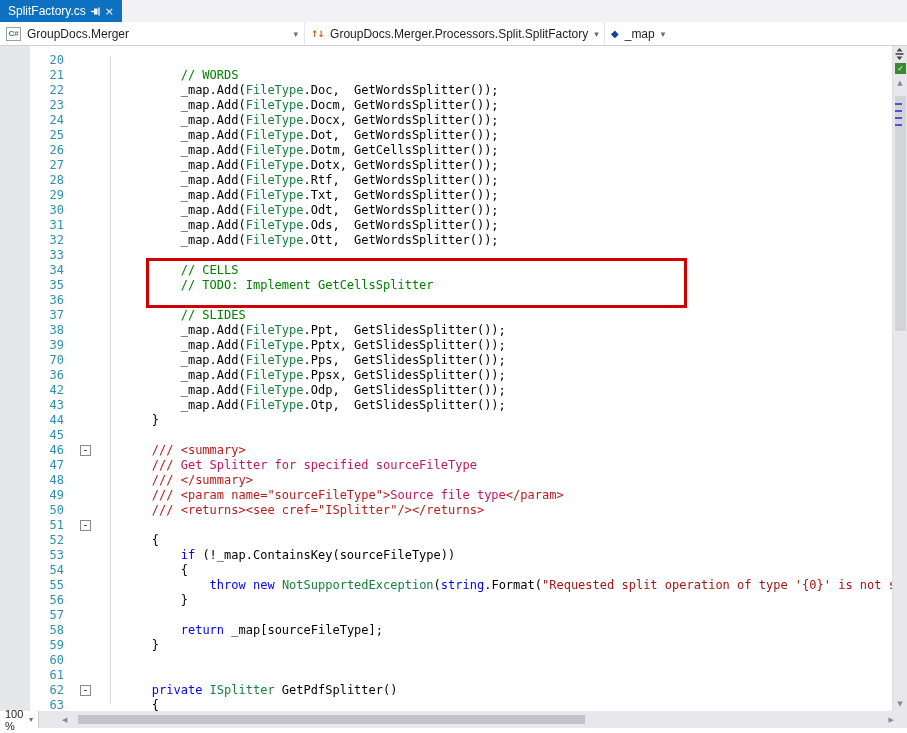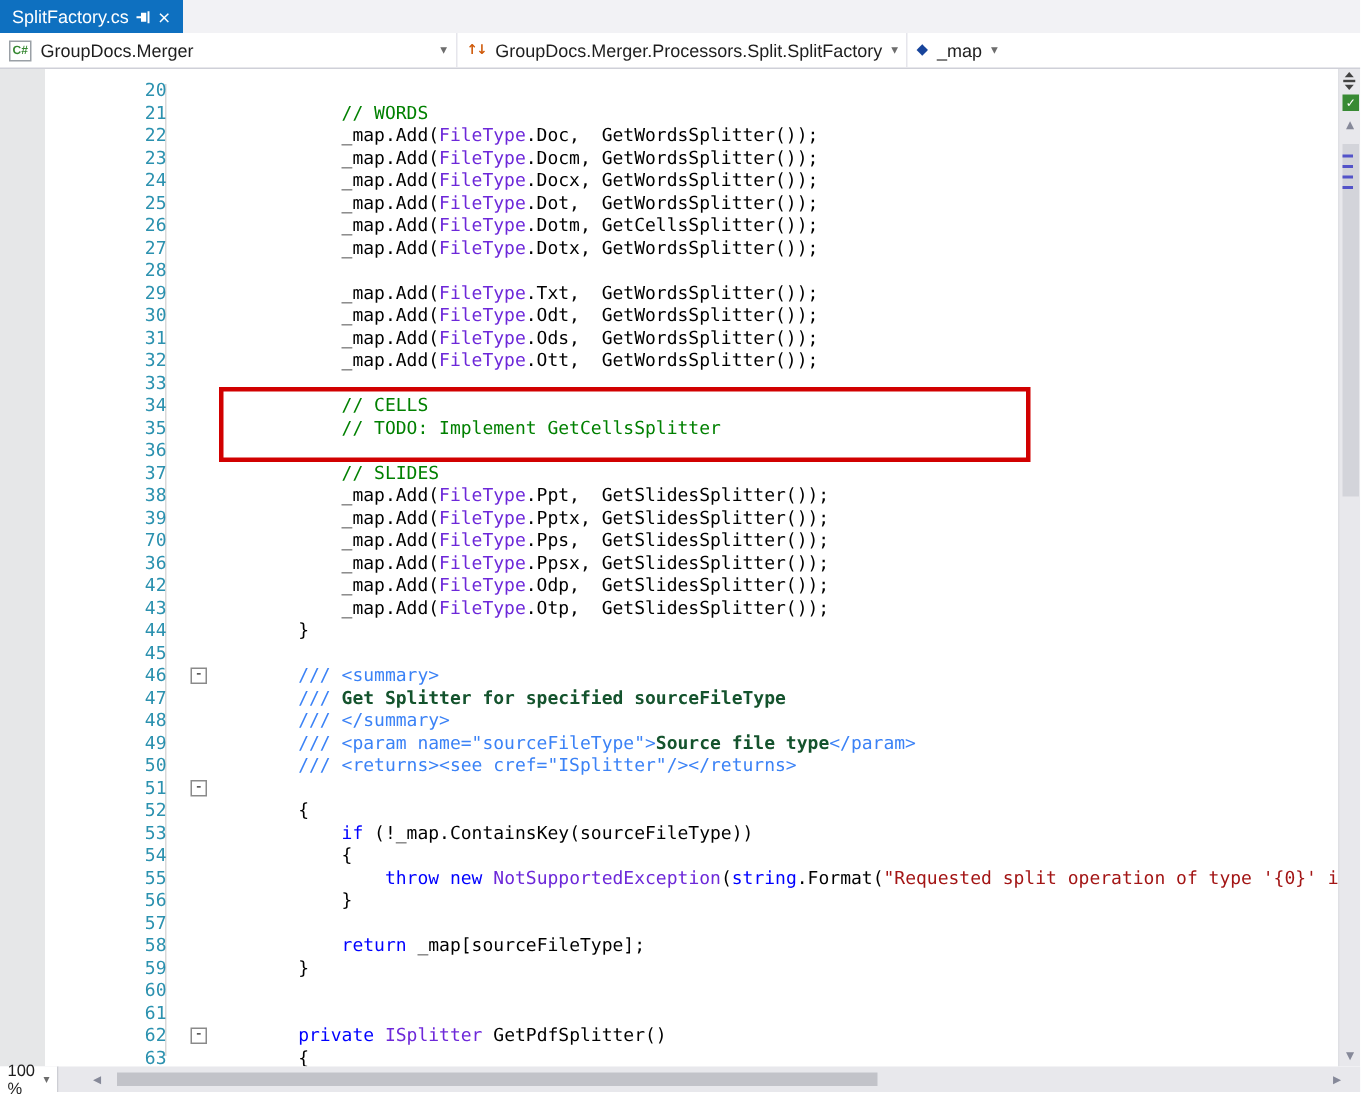--- a/index.html
+++ b/index.html
@@ -24,28 +24,28 @@
   .csharp-badge{width:15px;height:14px;border:1px solid #9aa0a6;color:#368832;font-weight:bold;
                 font-size:8px;display:flex;align-items:center;justify-content:center;background:#fff;box-sizing:border-box;}
   .class-glyph{color:#cf5a0a;font-size:9px;font-weight:bold;letter-spacing:-1px;font-family:"DejaVu Sans",sans-serif;}
   .field-glyph{color:#17449b;font-size:10px;font-family:"DejaVu Sans",sans-serif;}
 
   
   .editor{position:absolute;left:0;top:46px;right:0;height:665px;background:#fff;overflow:hidden;}
   .glyph-margin{position:absolute;left:0;top:0;width:30px;height:100%;background:#e6e7e8;}
   .lines{position:absolute;left:30px;top:0;right:15px;bottom:0;padding-top:7px;overflow:hidden;
          font-family:"DejaVu Sans Mono",monospace;font-size:12px;}
-  .line{display:flex;height:15px;line-height:15px;padding-left:47px;}
+  .line{display:flex;height:15px;line-height:15px;}
   .lnum{width:40px;flex:none;text-align:right;padding-right:6px;color:#2b91af;box-sizing:border-box;}
   .fold{width:24px;flex:none;}
   .foldbox{width:9px;height:9px;margin:2px 0 0 10px;border:1px solid #8a8a8a;background:#fff;
            font-size:10px;line-height:7px;text-align:center;color:#111;}
   .codetext{white-space:pre;flex:none;color:#000;}
   .tok-p{color:#000000;} .tok-c{color:#008000;} .tok-k{color:#0000ff;}
-  .tok-t{color:#6d28d9;} .tok-s{color:#a31515;} .tok-g{color:#3b82f6;} .tok-d{color:#14532d;font-weight:bold;}
+  .tok-t{color:#15803d;} .tok-s{color:#a31515;} .tok-g{color:#b91c1c;} .tok-d{color:#be185d;}
   .vguide{position:absolute;left:110px;top:10px;width:1px;height:648px;background:#d8d8d8;}
   .redbox{position:absolute;left:146px;top:212px;width:535px;height:44px;border:3px solid #d10000;}
 
   
   .vscroll{position:absolute;right:0;top:0;width:15px;height:100%;background:#e8e8ec;
            border-left:1px solid #dfe0e4;box-sizing:border-box;}
   .split-btn{position:absolute;top:1px;left:0;width:14px;height:14px;}
   .health{position:absolute;top:17px;left:2px;width:11px;height:11px;background:#388a34;color:#fff;
           font-size:8px;line-height:11px;text-align:center;font-family:"DejaVu Sans",sans-serif;}
   .sb-arrow{position:absolute;left:0;width:14px;text-align:center;color:#868999;font-size:7px;
@@ -141,20 +141,21 @@
           <div class="codetext"><span class="tok-p">            _map.Add(</span><span class="tok-t">FileType</span><span class="tok-p">.Dotm, GetCellsSplitter());</span></div>
         </div>
         <div class="line">
           <div class="lnum">27</div>
           <div class="fold"></div>
           <div class="codetext"><span class="tok-p">            _map.Add(</span><span class="tok-t">FileType</span><span class="tok-p">.Dotx, GetWordsSplitter());</span></div>
         </div>
         <div class="line">
           <div class="lnum">28</div>
           <div class="fold"></div>
+          <div class="codetext"><span class="tok-p">            _map.Add(</span><span class="tok-t">FileType</span><span class="tok-p">.Rtf,  GetWordsSplitter());</span></div>
         </div>
         <div class="line">
           <div class="lnum">29</div>
           <div class="fold"></div>
           <div class="codetext"><span class="tok-p">            _map.Add(</span><span class="tok-t">FileType</span><span class="tok-p">.Txt,  GetWordsSplitter());</span></div>
         </div>
         <div class="line">
           <div class="lnum">30</div>
           <div class="fold"></div>
           <div class="codetext"><span class="tok-p">            _map.Add(</span><span class="tok-t">FileType</span><span class="tok-p">.Odt,  GetWordsSplitter());</span></div>

